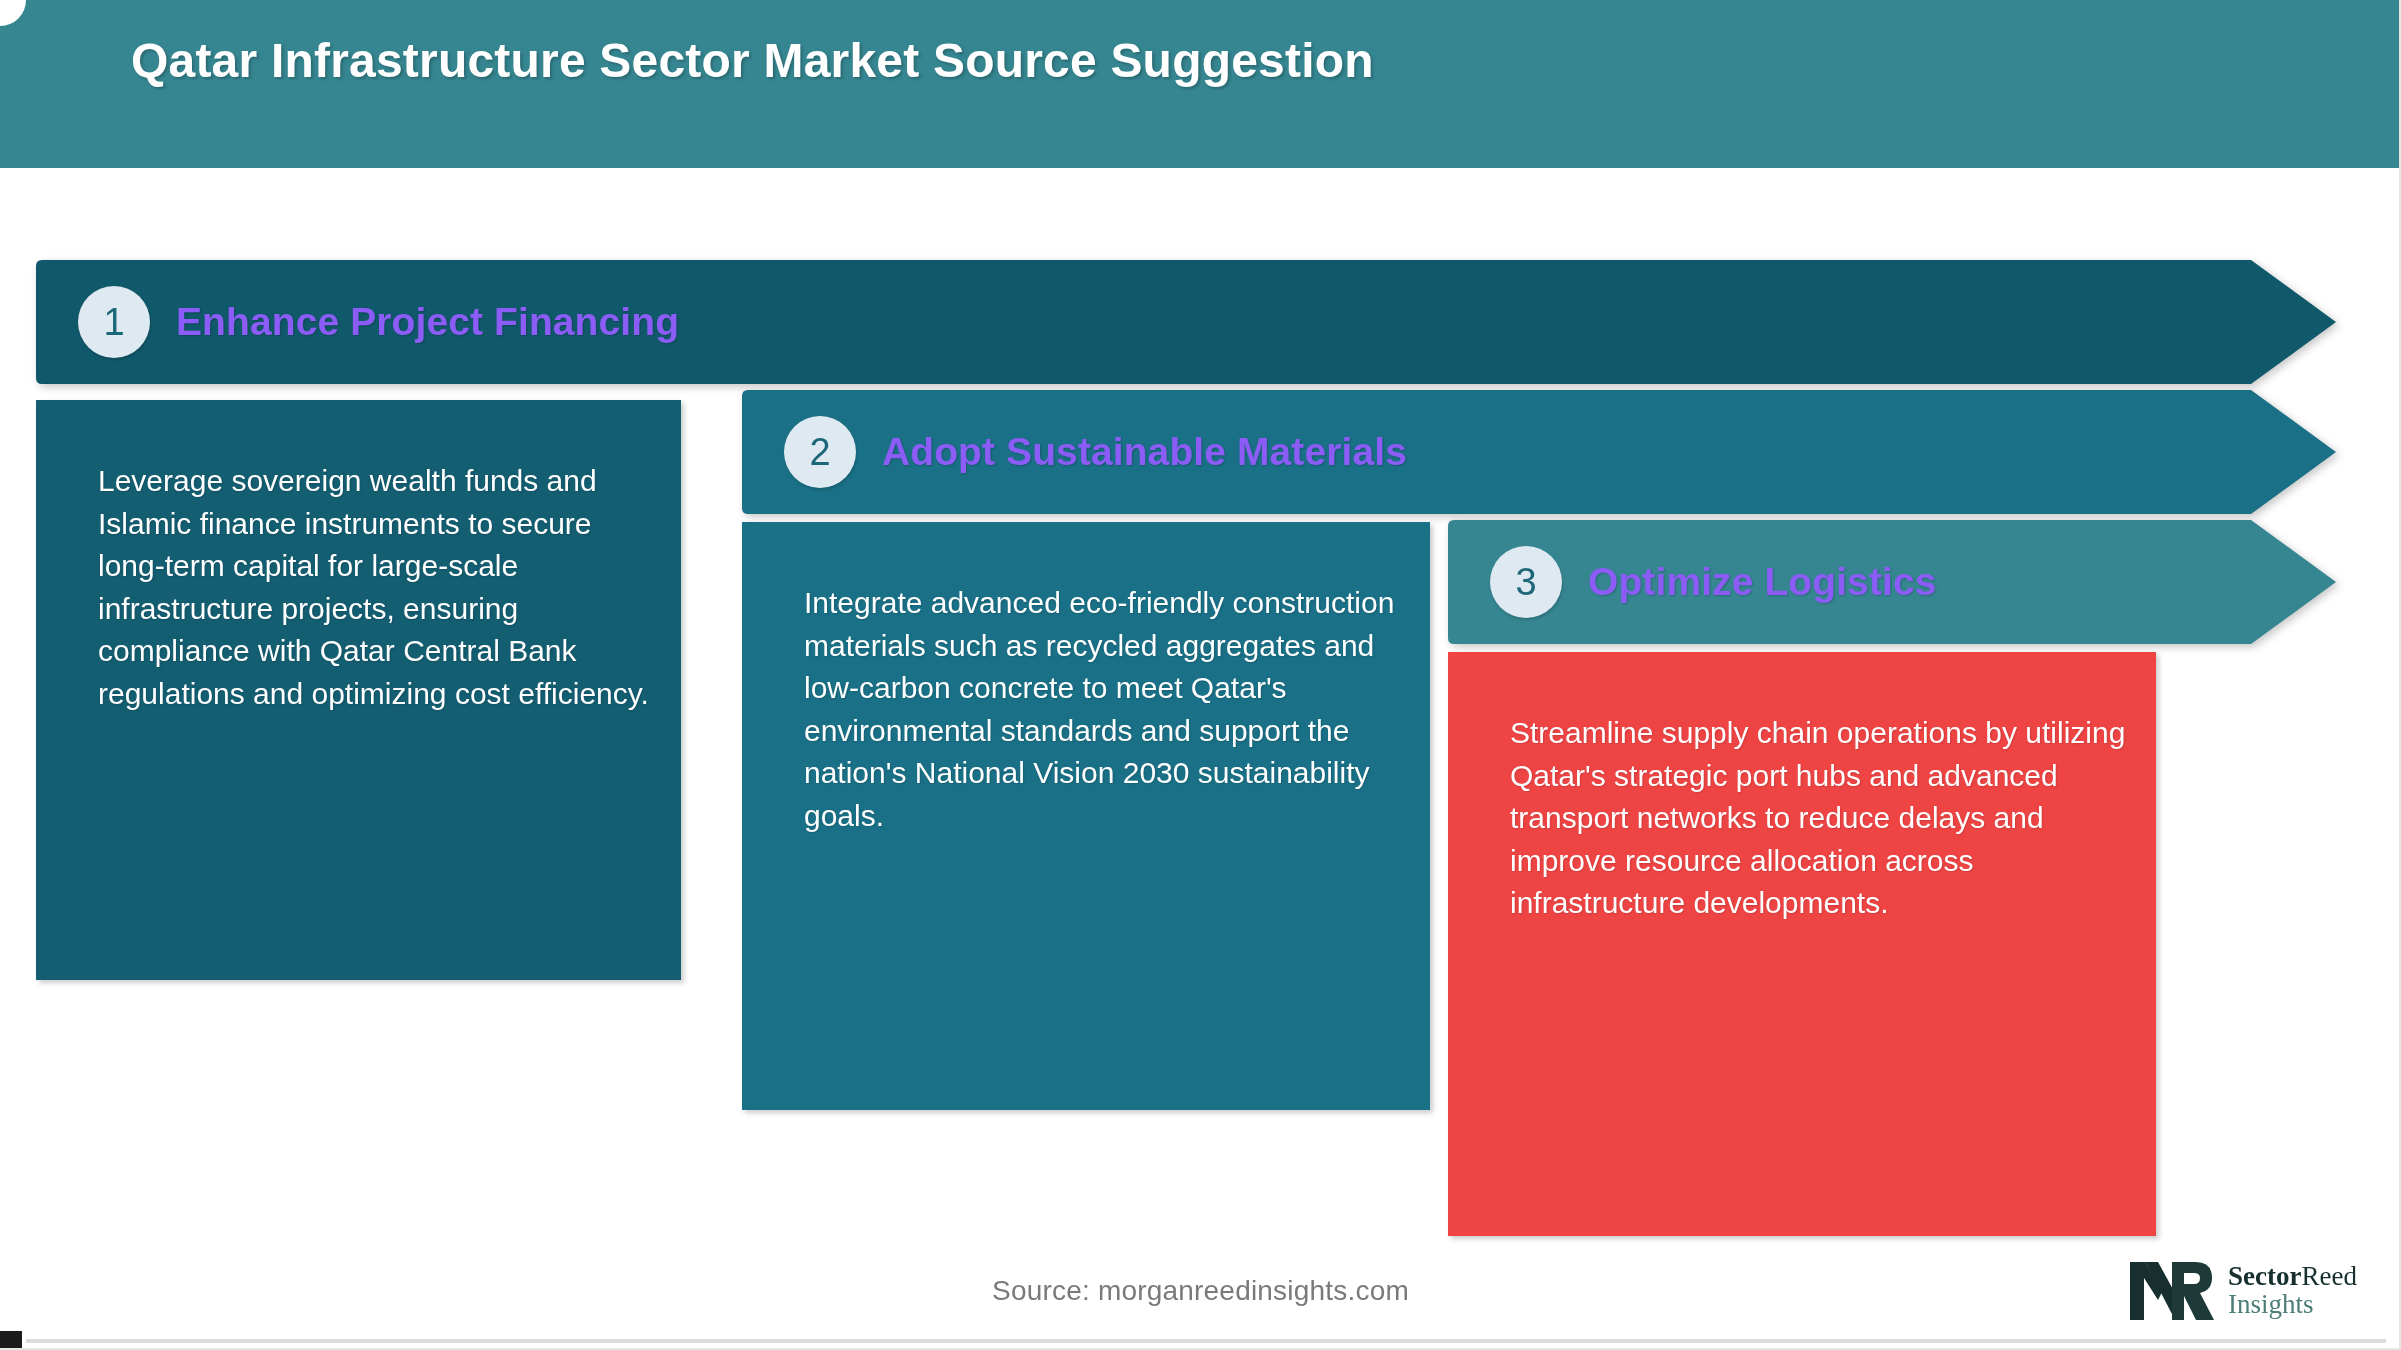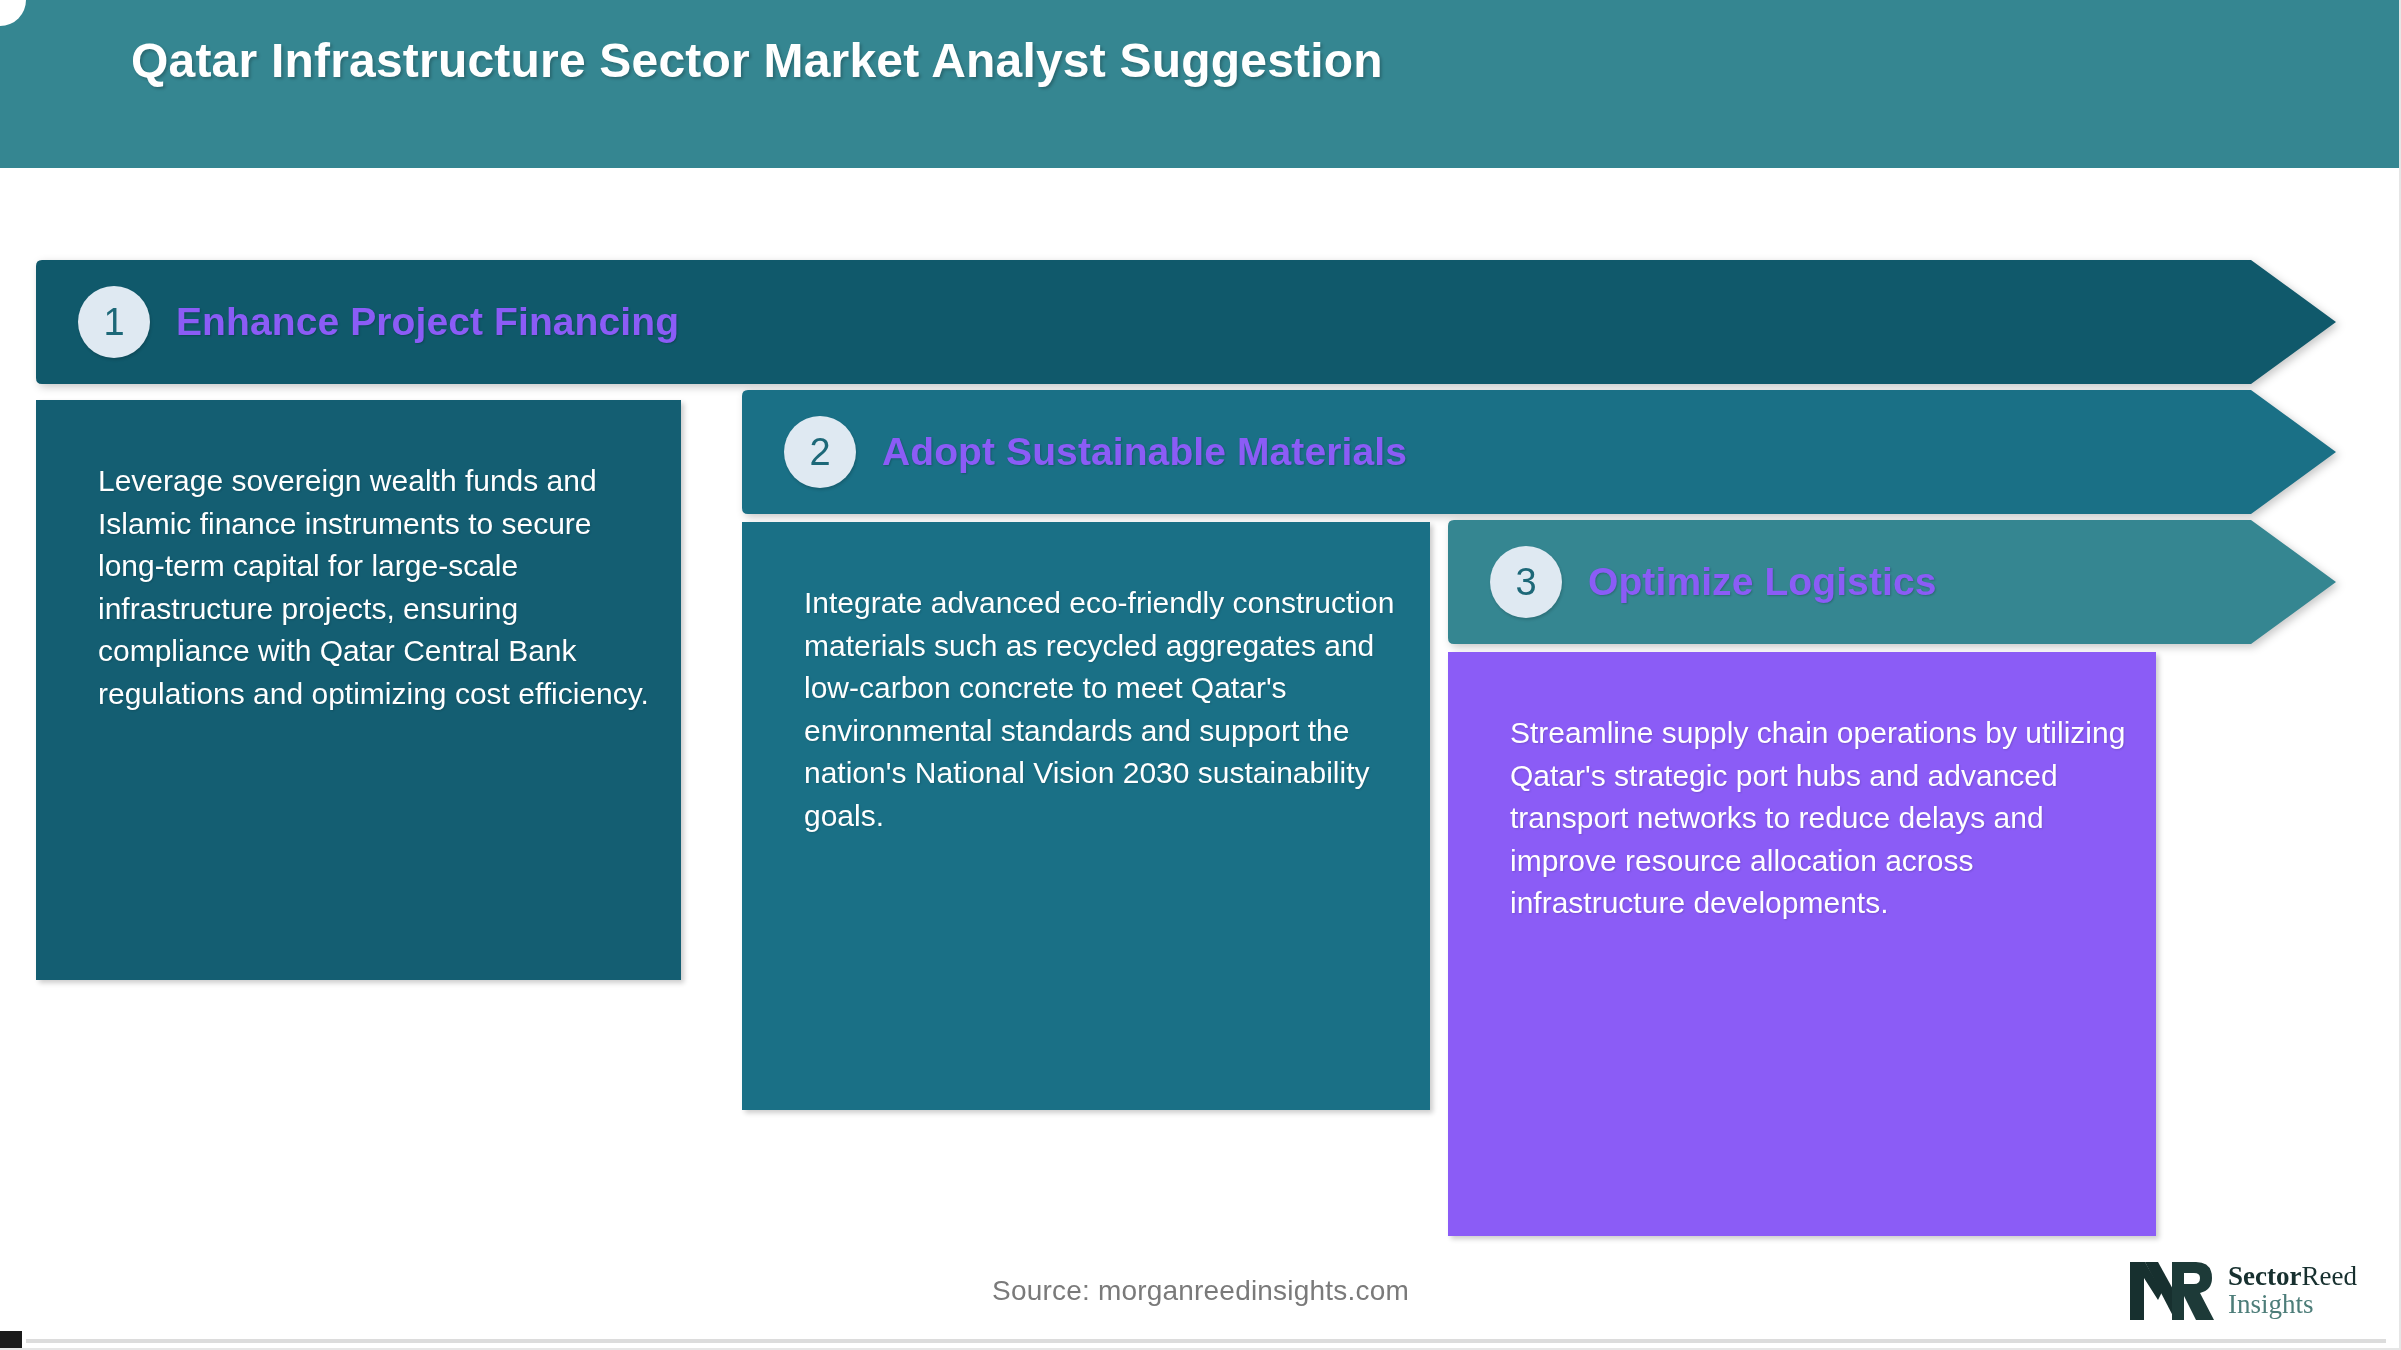--- a/index.html
+++ b/index.html
@@ -182,21 +182,21 @@
     background: #dcdcdc;
   }
 </style>
 </head>
 <body>
 
 <div id="canvas">
 
   <div class="header-band"></div>
   <div class="header-band-corner"></div>
-  <div class="header-title">Qatar Infrastructure Sector Market Analyst Suggestion</div>
+  <div class="header-title">Qatar Infrastructure Sector Market Source Suggestion</div>
 
   <div class="arrow" style="left:36px; top:260px; width:2300px; height:124px;">
     <svg class="arrow-svg" width="2300" height="124" viewBox="0 0 2300 124">
       <path d="M 0 6 Q 0 0 6 0 L 2130 0 L 2130 -62 L 2300 62 L 2130 186 L 2130 124 L 6 124 Q 0 124 0 118 Z" fill="#10596b"></path>
     </svg>
     <div class="arrow-content" style="width:2130px;">
       <div class="num-badge">1</div>
       <div class="arrow-title">Enhance Project Financing</div>
     </div>
   </div>
@@ -222,21 +222,21 @@
   <div class="arrow" style="left:1448px; top:520px; width:888px; height:124px;">
     <svg class="arrow-svg" width="888" height="124" viewBox="0 0 888 124">
       <path d="M 0 6 Q 0 0 6 0 L 718 0 L 718 -62 L 888 62 L 718 186 L 718 124 L 6 124 Q 0 124 0 118 Z" fill="#358691"></path>
     </svg>
     <div class="arrow-content" style="width:718px;">
       <div class="num-badge">3</div>
       <div class="arrow-title">Optimize Logistics</div>
     </div>
   </div>
 
-  <div class="card" style="left:1448px; top:652px; width:708px; height:584px; background:#8b5cf6;">
+  <div class="card" style="left:1448px; top:652px; width:708px; height:584px; background:#ef4444;">
     <div class="card-text">Streamline supply chain operations by utilizing Qatar's strategic port hubs and advanced transport networks to reduce delays and improve resource allocation across infrastructure developments.</div>
   </div>
 
   <div class="source-note">Source: morganreedinsights.com</div>
 
   <div class="logo">
     <svg class="logo-mark" width="88" height="64" viewBox="0 0 88 64">
       <path d="M 2 62 L 2 4 L 17 4 L 34 34 L 30 42 L 16 20 L 16 62 Z" fill="#17302f"></path>
       <path d="M 17 4 L 30 4 L 52 44 L 45 58 Z" fill="#17302f"></path>
       <path d="M 44 4 L 68 4 Q 84 4 84 20 Q 84 32 72 35 L 86 62 L 68 62 L 56 38 L 56 26 L 66 26 Q 72 26 72 20 Q 72 15 66 15 L 56 15 L 56 62 L 44 62 Z" fill="#1d3a38"></path>

